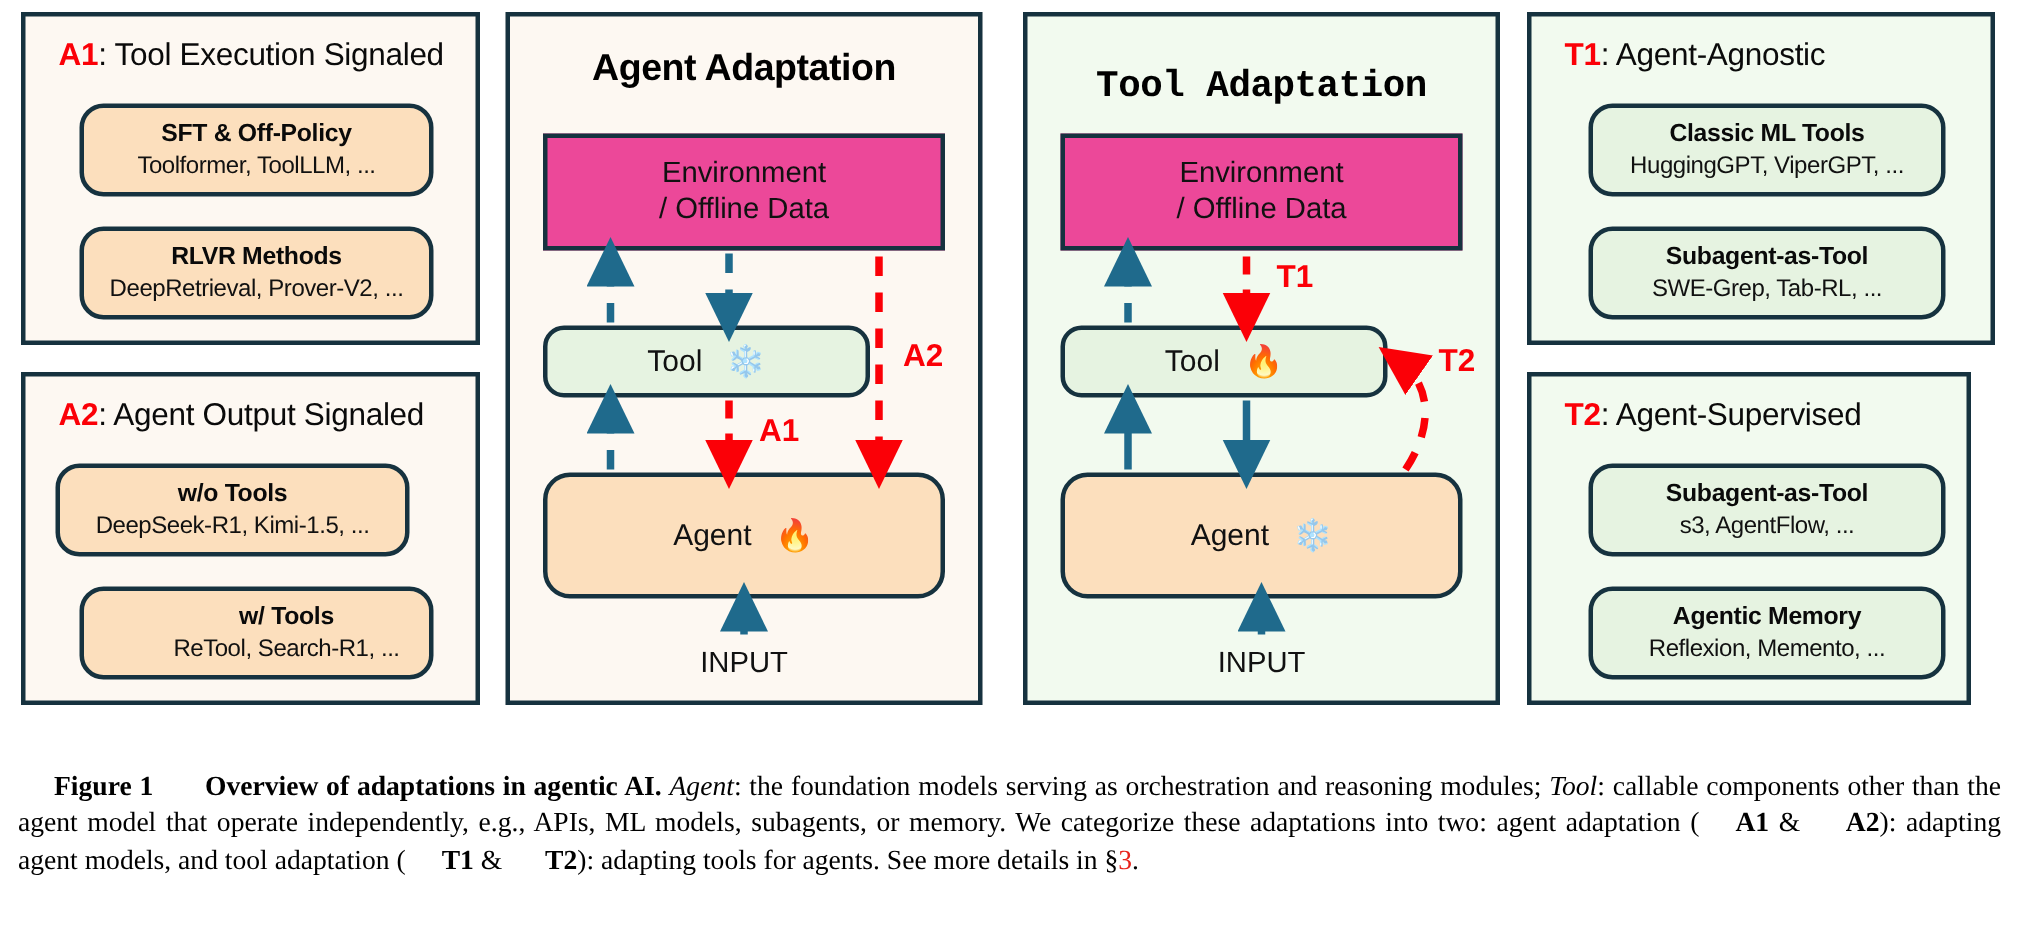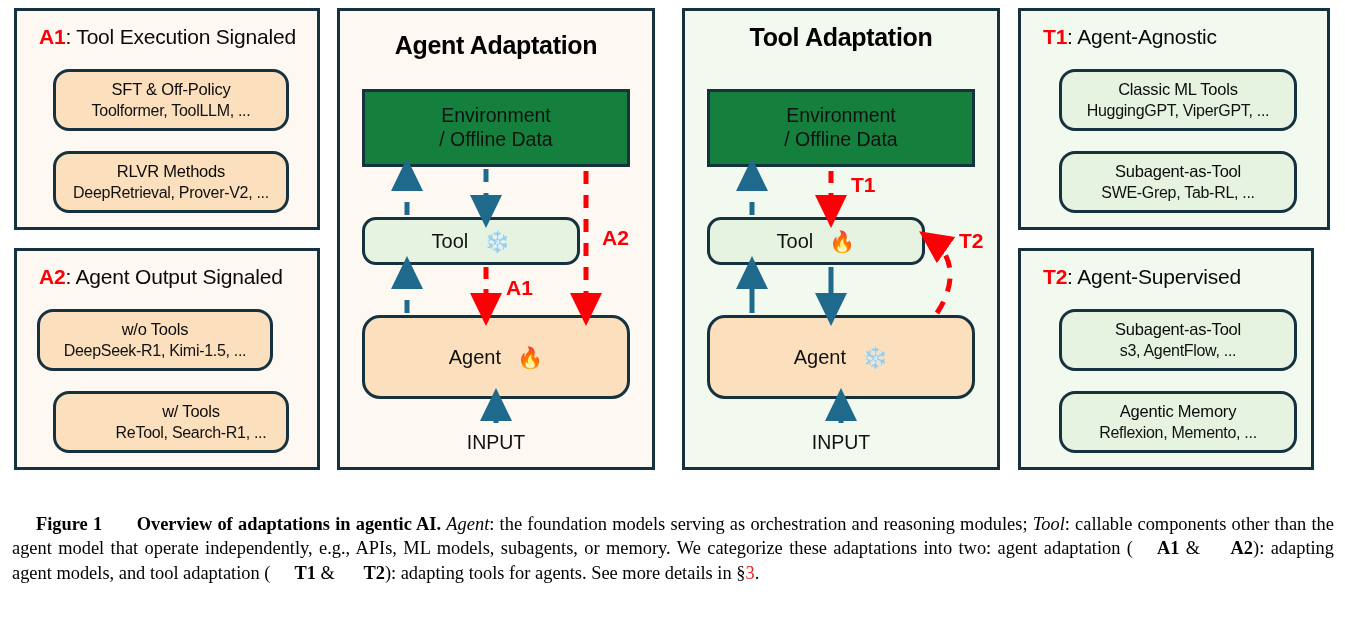--- a/index.html
+++ b/index.html
@@ -44,21 +44,21 @@
     border-radius: 16px;
     background: #fcdfbd;
     display: flex;
     flex-direction: column;
     align-items: center;
     justify-content: center;
     line-height: 1.15;
   }
   .card.green { background: #e6f3e1; }
   .card .card-title {
-    font-weight: normal;
+    font-weight: bold;
     font-size: 16.5px;
     color: #0a0a0a;
     letter-spacing: -0.2px;
     white-space: nowrap;
   }
   .card .card-sub {
     font-size: 16px;
     color: #111;
     margin-top: 3px;
     letter-spacing: -0.3px;
@@ -71,21 +71,21 @@
     width: 100%;
     text-align: center;
     font-weight: bold;
     font-size: 25px;
     color: #000;
     letter-spacing: -0.3px;
   }
   .env-box {
     position: absolute;
     border: 3px solid #16323f;
-    background: #15803d;
+    background: #ec4899;
     display: flex;
     flex-direction: column;
     align-items: center;
     justify-content: center;
     font-size: 19.5px;
     color: #111;
     line-height: 1.22;
   }
   .node-box {
     position: absolute;
@@ -215,21 +215,21 @@
 
       <line x1="246" y1="160" x2="246" y2="298" stroke="#fb0007" stroke-width="5" stroke-dasharray="13,11" marker-end="url(#redhead)"></line>
     </svg>
 
     <div class="redlabel" style="left:166px; top:265px;">A1</div>
     <div class="redlabel" style="left:262px; top:215px;">A2</div>
   </div>
 
   <div class="panel green" style="left:682px; top:8px; width:318px; height:462px;">
 
-    <div class="flow-title" style="top:12px;">Tool Adaptation</div>
+    <div class="flow-title" style="top:32px;font-family:Liberation Mono, monospace;">Tool Adaptation</div>
 
     <div class="env-box" style="left:22px; top:78px; width:268px; height:78px;">
       <div>Environment</div>
       <div>/ Offline Data</div>
     </div>
 
     <div class="node-box tool" style="left:22px; top:206px; width:218px; height:48px;">
       <span>Tool</span>
       <span class="emoji">🔥</span>
     </div>

